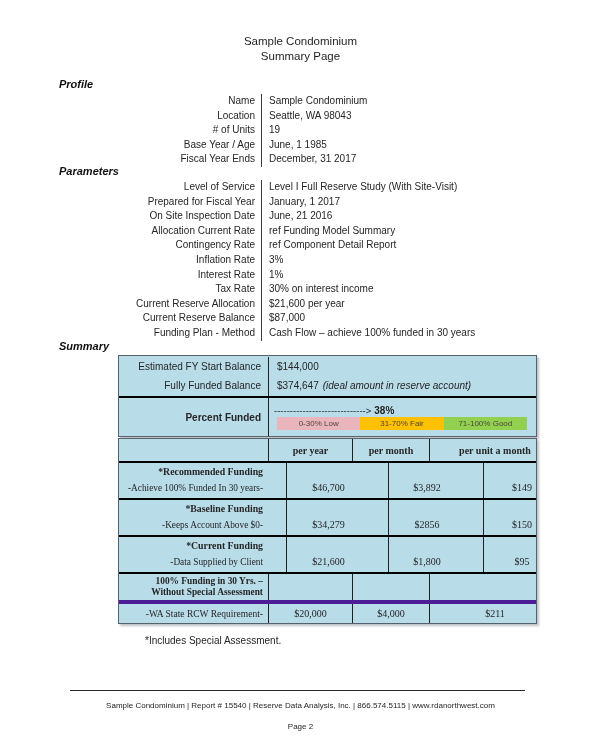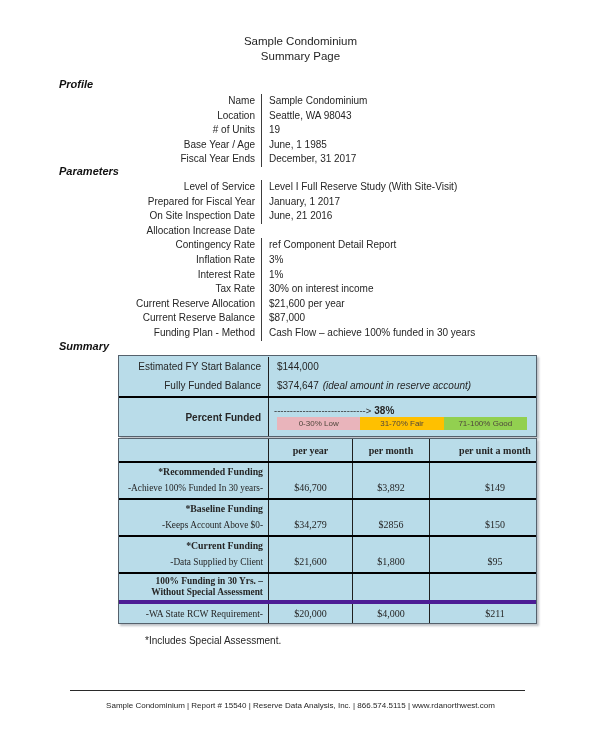--- a/index.html
+++ b/index.html
@@ -46,21 +46,21 @@
   .scale-seg { flex:1; display:flex; align-items:center; justify-content:center;
     font-size:8px; color:#4f463c; }
   
   .t2-row { display:flex; align-items:stretch; }
   .cell-1 { flex:0 0 149px; }
   .cell-2 { flex:0 0 84px; border-left:1px solid #1f1f1f; }
   .cell-3 { flex:0 0 77px; border-left:1px solid #1f1f1f; }
   .cell-4 { flex:1; border-left:1px solid #1f1f1f;padding-left:24px; }
   .t2-header { height:22px; font-size:10px; font-weight:bold; }
   .t2-header > div { display:flex; align-items:center; justify-content:center; }
-  .t2-group { border-top:2.5px solid #000; height:37px; }
+  .t2-group { border-top:2.5px solid #000; height:37px;gap:18px; }
   .g-cell { display:flex; flex-direction:column; justify-content:space-between;
     text-align:right; padding:3px 5px 4px 2px; }
   .g-title { font-weight:bold; font-size:9.8px; line-height:11px; }
   .g-sub { font-size:9.3px; line-height:11px; white-space:nowrap; }
   .val-cell { display:flex; align-items:flex-end; justify-content:center;
     padding-bottom:5px; font-size:10px; }
   .t2-special-title { border-top:2.5px solid #000; height:28px; }
   .sp-title-cell { display:flex; align-items:center; justify-content:flex-end;
     text-align:right; padding:2px 5px 2px 4px; font-weight:bold; font-size:9.4px;
     line-height:11px; }
@@ -122,21 +122,22 @@
     </div>
     <div class="kv-row">
       <div class="kv-label">Prepared for Fiscal Year</div>
       <div class="kv-value">January, 1 2017</div>
     </div>
     <div class="kv-row">
       <div class="kv-label">On Site Inspection Date</div>
       <div class="kv-value">June, 21 2016</div>
     </div>
     <div class="kv-row">
-      <div class="kv-label">Allocation Increase Date</div>
+      <div class="kv-label">Allocation Current Rate</div>
+      <div class="kv-value">ref Funding Model Summary</div>
     </div>
     <div class="kv-row">
       <div class="kv-label">Contingency Rate</div>
       <div class="kv-value">ref Component Detail Report</div>
     </div>
     <div class="kv-row">
       <div class="kv-label">Inflation Rate</div>
       <div class="kv-value">3%</div>
     </div>
     <div class="kv-row">
@@ -241,14 +242,15 @@
       <div class="cell-2 val-mid">$20,000</div>
       <div class="cell-3 val-mid">$4,000</div>
       <div class="cell-4 val-mid">$211</div>
     </div>
   </div>
 
   <div id="footnote">*Includes Special Assessment.</div>
 
   <div id="footer-rule"></div>
   <div id="footer-text">Sample Condominium  |  Report # 15540  |  Reserve Data Analysis, Inc.  |  866.574.5115  |  www.rdanorthwest.com</div>
+  <div id="page-number">Page 2</div>
 
 </div>
 
 </body></html>

